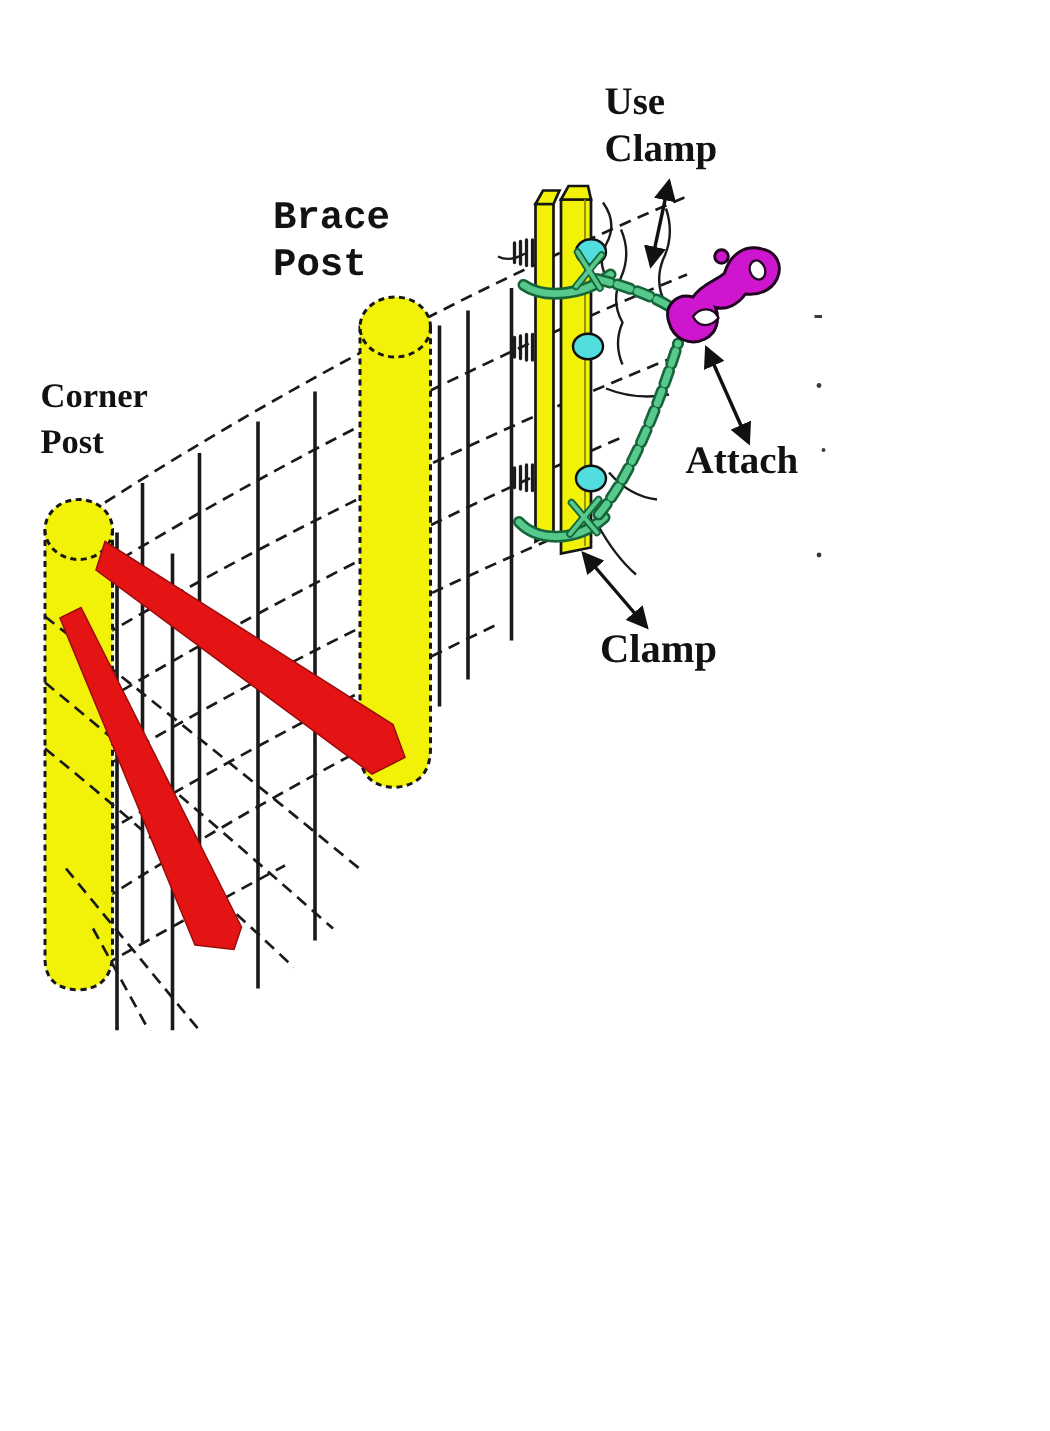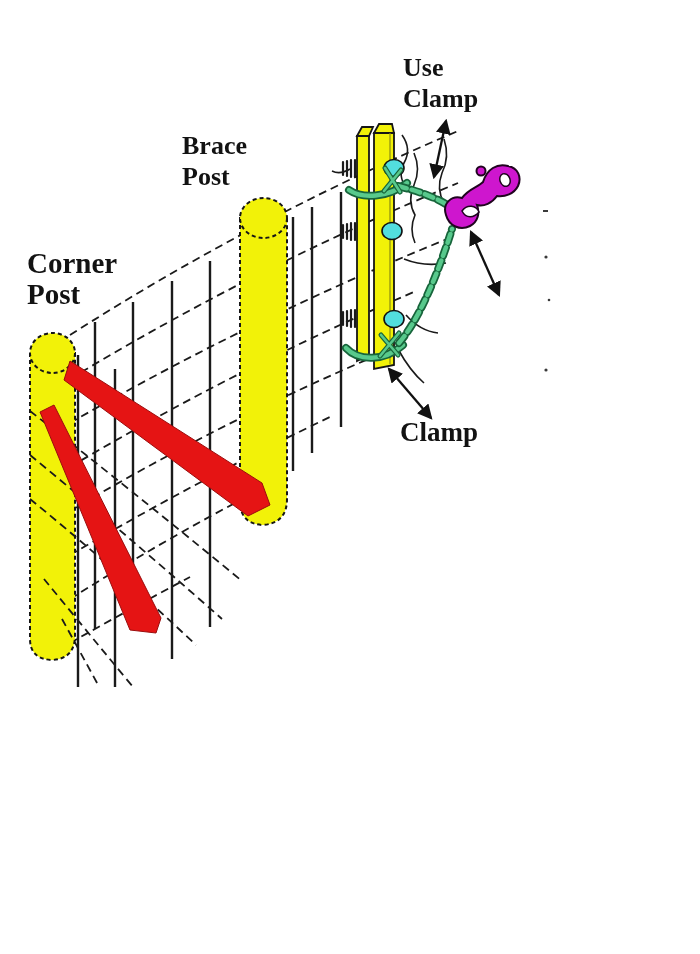--- a/index.html
+++ b/index.html
@@ -25,24 +25,24 @@
   .chain-over.links{stroke-dasharray:9 5;}
   .knot-under{fill:none;stroke:#17653b;stroke-width:5;stroke-linecap:round;}
   .knot-over{fill:none;stroke:var(--chain_green);stroke-width:2.6;stroke-linecap:round;}
   .comealong{fill:var(--comealong_magenta);stroke:#20041f;stroke-width:2;}
   .arrow{fill:none;stroke:#111111;stroke-width:2.3;}
   .dot{fill:#3a3a3a;}
 
   
   .lbl{position:absolute;color:#121212;font-weight:bold;white-space:nowrap;}
   .serif{font-family:"Liberation Serif", serif;}
-  .sans{font-family:Liberation Serif, serif;}
+  .sans{font-family:Liberation Mono, monospace;}
   #lbl-use-chain{left:403px;top:33px;font-size:26px;line-height:31px;}
   #lbl-brace-post{left:182px;top:111px;font-size:26px;line-height:31px;}
-  #lbl-corner-post{left:27px;top:229px;font-size:29px;line-height:31px;}
+  #lbl-corner-post{left:27px;top:229px;font-size:23px;line-height:31px;}
   #lbl-attach{left:438px;top:272px;font-size:26px;line-height:32px;}
   #lbl-attach .l1{display:block;margin-left:19px;}
   #lbl-clamp{left:400px;top:398px;font-size:27px;}
   .lbl span{display:block;}
 </style>
 </head>
 <body>
 
 <div id="stage">
 
@@ -172,19 +172,20 @@
     <span>Brace</span>
     <span>Post</span>
   </div>
 
   <div id="lbl-corner-post" class="lbl serif">
     <span>Corner</span>
     <span>Post</span>
   </div>
 
   <div id="lbl-attach" class="lbl serif">
+    <span class="l1">Attach</span>
   </div>
 
   <div id="lbl-clamp" class="lbl serif">
     <span>Clamp</span>
   </div>
 
 </div>
 
 </body></html>

